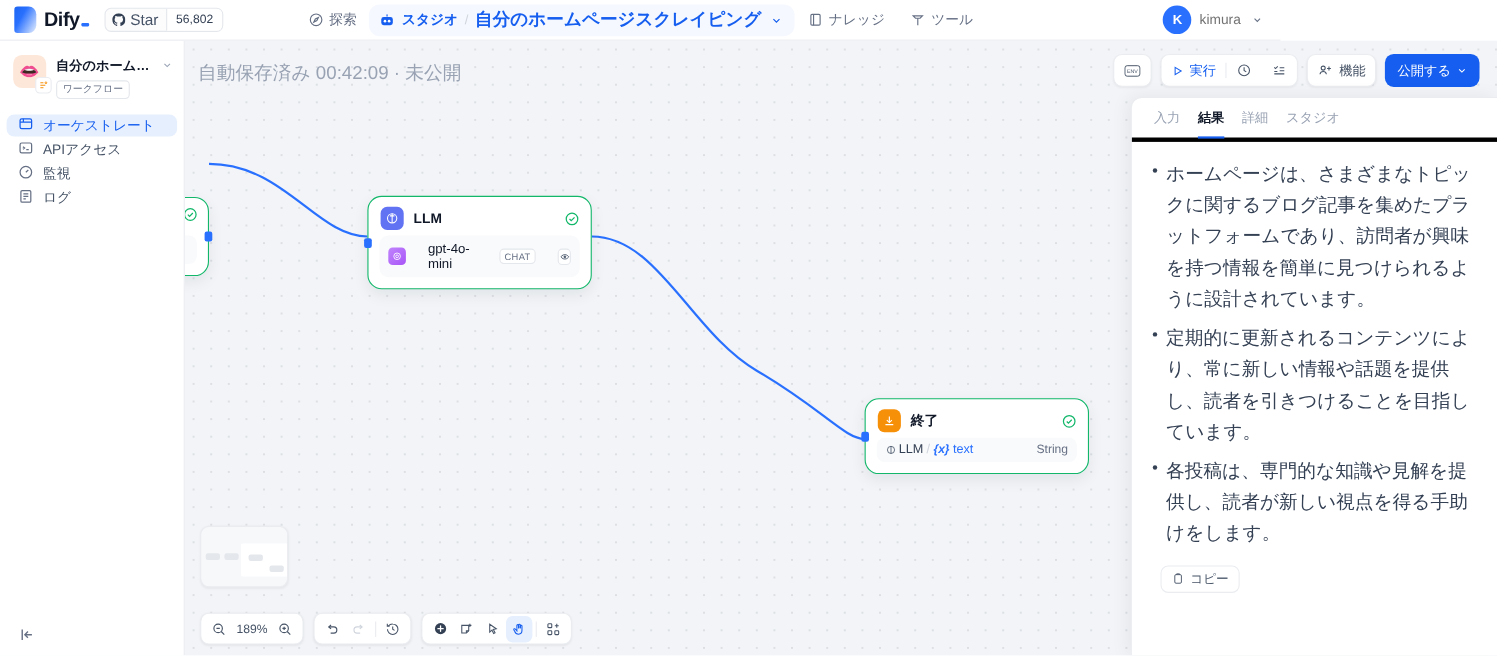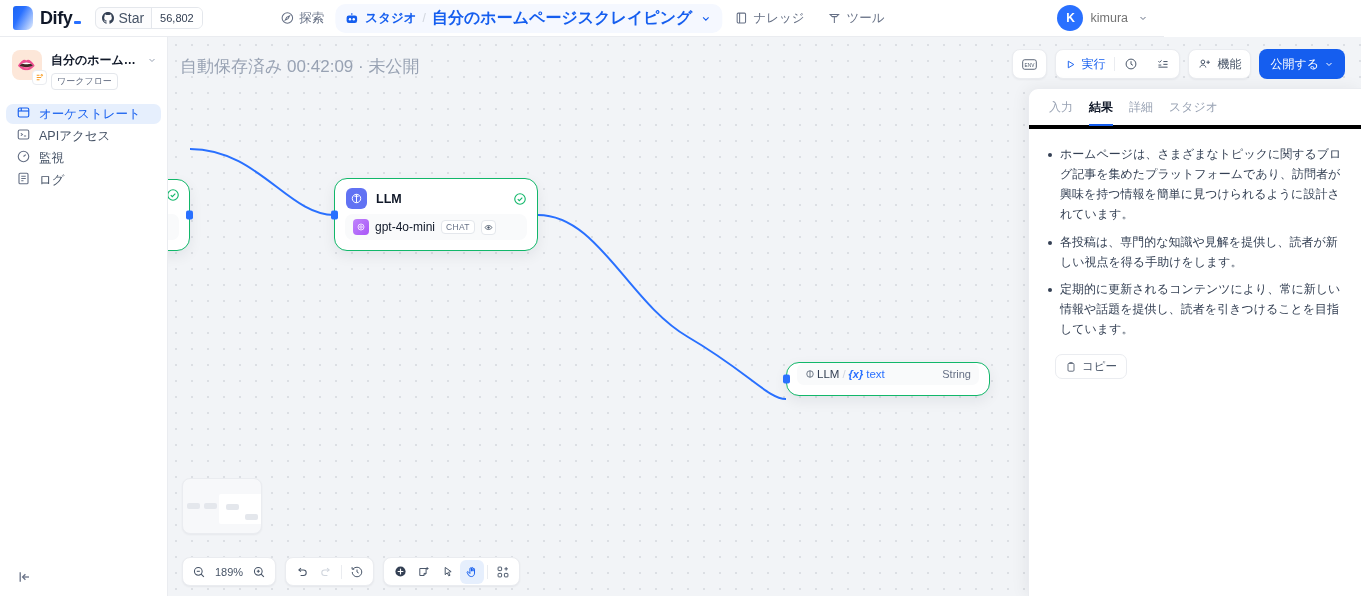--- a/index.html
+++ b/index.html
@@ -150,21 +150,21 @@
   .node-ico {
     width: 21px; height: 21px; border-radius: 6px; flex: none;
     display: flex; align-items: center; justify-content: center;
   }
   .node-ico.llm { background: #6172f3; }
   .node-ico.end { background: #f79009; }
   .node-title { font-size: 12.5px; font-weight: 600; color: #101828; flex: 1; }
   .check { width: 14px; height: 14px; flex: none; }
   .node-body { padding: 0 10px 10px 10px; }
   .model-row {
-    display: flex; align-items: center; gap: 6px; background: #f9fafb;
+    display: flex; align-items: center; gap: 20px; background: #f9fafb;
     border-radius: 8px; padding: 5px 8px;
   }
   .model-ico {
     width: 16px; height: 16px; border-radius: 4px;
     background: linear-gradient(135deg,#c084fc,#a855f7); flex: none;
     display:flex; align-items:center; justify-content:center;
   }
   .model-name { font-size: 12px; color: #101828; }
   .chat-badge {
     font-size: 8.5px; color: #667085; border: 1px solid #e4e7ec; background:#fff;
@@ -229,21 +229,21 @@
   .panel-tabs { display: flex; gap: 16px; padding: 10px 21px 0 20px; border-bottom: 4px solid #000000; }
   .p-tab {
     font-size: 12px; color: #98a2b3; padding-bottom: 8px; cursor: pointer;
     border-bottom: 2px solid transparent; margin-bottom: -1px;
   }
   .p-tab.active { color: #101828; font-weight: 700; border-bottom-color: #155eef; }
   .panel-body { padding: 16px 16px 0 16px; }
   .bullets { list-style: none; }
   .bullets li {
     position: relative; padding-left: 15px; margin-bottom: 8px;
-    font-size: 12px; line-height: 1.66; color: #344054;
+    font-size: 17px; line-height: 1.66; color: #344054;
   }
   .bullets li::before {
     content: ""; position: absolute; left: 3px; top: 8px;
     width: 4px; height: 4px; border-radius: 50%; background: #344054;
   }
   .copy-btn {
     display: inline-flex; align-items: center; gap: 5px; margin: 6px 0 0 10px;
     padding: 4px 9px; border: 1px solid #eaecf0; border-radius: 7px;
     background: #fff; font-size: 11.5px; color: #475467; cursor: pointer;
   }
@@ -464,20 +464,34 @@
               <path d="M2 10s3-4.5 8-4.5S18 10 18 10s-3 4.5-8 4.5S2 10 2 10z"></path>
                 <circle cx="10" cy="10" r="1.8" fill="#475467"></circle>
             </svg>
           </span>
         </div>
       </div>
     </div>
 
     <div class="node" style="left:618px; top:325px; width:204px;">
       <div class="handle" style="left:-4px;"></div>
+      <div class="node-head">
+        <div class="node-ico end">
+          <svg width="13" height="13" viewBox="0 0 20 20" fill="none" stroke="#fff" stroke-width="1.6">
+            <path d="M10 4v8"></path>
+              <path d="M6.5 9L10 12.5 13.5 9"></path>
+              <path d="M4.5 15.5h11"></path>
+          </svg>
+        </div>
+        <span class="node-title">終了</span>
+        <svg class="check" viewBox="0 0 20 20" fill="none" stroke="#12b76a" stroke-width="1.6">
+          <circle cx="10" cy="10" r="7.5"></circle>
+            <path d="M6.8 10.2l2.2 2.2 4.3-4.4"></path>
+        </svg>
+      </div>
       <div class="node-body">
         <div class="var-row">
           <span class="var-src">
             <svg width="10" height="10" viewBox="0 0 20 20" fill="none" stroke="#475467" stroke-width="1.5">
               <circle cx="10" cy="10" r="6.5"></circle>
                 <path d="M10 3.5v13"></path>
             </svg>
             <span>LLM</span>
           </span>
           <span class="var-slash">/</span>
@@ -633,22 +647,22 @@
     <div class="panel-tabs">
       <div class="p-tab">入力</div>
       <div class="p-tab active">結果</div>
       <div class="p-tab">詳細</div>
       <div class="p-tab">スタジオ</div>
     </div>
 
     <div class="panel-body">
       <ul class="bullets">
         <li>ホームページは、さまざまなトピックに関するブログ記事を集めたプラットフォームであり、訪問者が興味を持つ情報を簡単に見つけられるように設計されています。</li>
+        <li>定期的に更新されるコンテンツにより、常に新しい情報や話題を提供し、読者を引きつけることを目指しています。</li>
         <li>各投稿は、専門的な知識や見解を提供し、読者が新しい視点を得る手助けをします。</li>
-        <li>定期的に更新されるコンテンツにより、常に新しい情報や話題を提供し、読者を引きつけることを目指しています。</li>
       </ul>
       <div class="copy-btn">
         <svg width="12" height="12" viewBox="0 0 20 20" fill="none" stroke="#475467" stroke-width="1.4">
           <rect x="5" y="4" width="10" height="13" rx="1.8"></rect>
             <path d="M7.8 4V2.8h4.4V4"></path>
         </svg>
         <span>コピー</span>
       </div>
     </div>
   </div>

